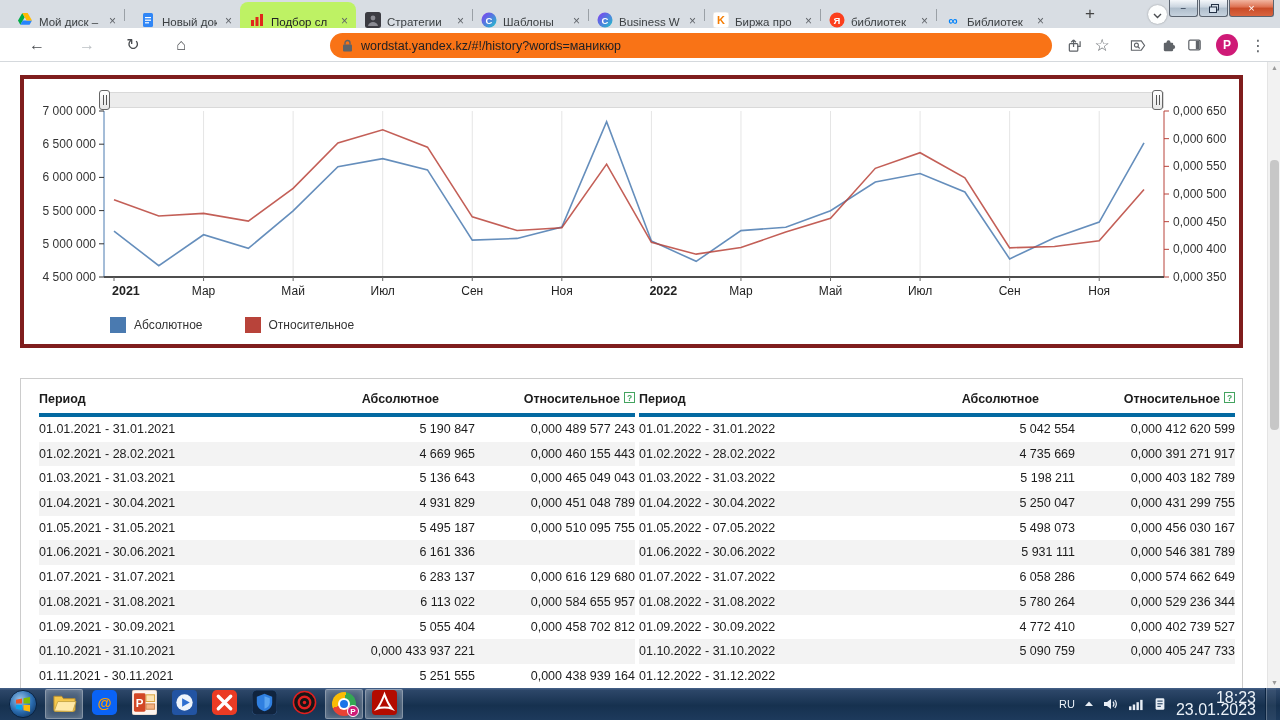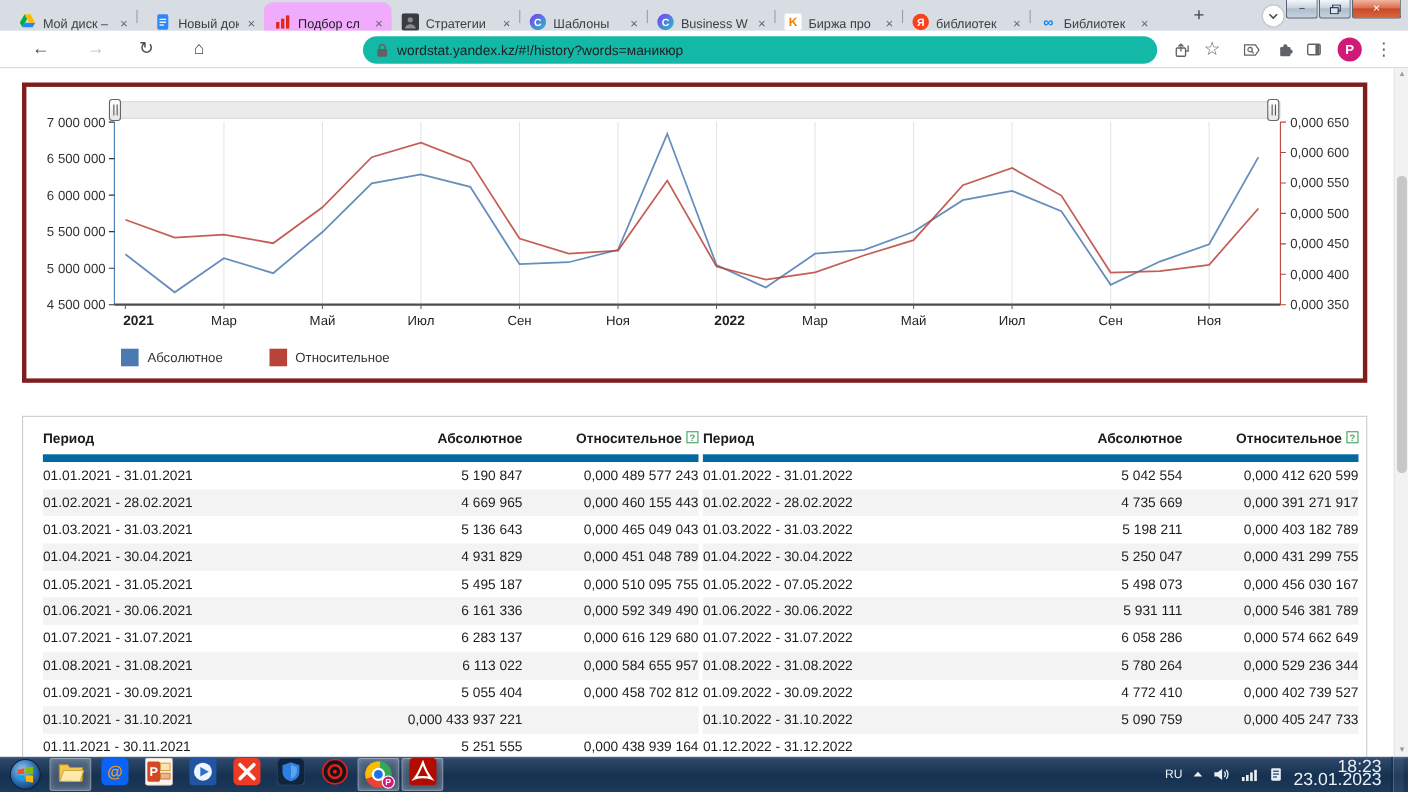--- a/index.html
+++ b/index.html
@@ -6,21 +6,21 @@
   html,body { width:1280px; height:720px; overflow:hidden; background:#fff;
     font-family:"Liberation Sans","DejaVu Sans",sans-serif; }
   svg text { font-family:"Liberation Sans","DejaVu Sans",sans-serif; }
 
   
   .tabbar { position:absolute; left:0; top:0; width:1280px; height:28px;
     background:#d8dde3; }
   .tab { position:absolute; top:2px; height:26px; width:116px; display:flex;
     align-items:flex-end; gap:6px; padding:0 6px 0 9px; font-size:11.5px;
     color:#3c4043; cursor:default; }
-  .tab.active { background:#f0abfc; border-radius:8px 8px 0 0; color:#202124; }
+  .tab.active { background:#bef264; border-radius:8px 8px 0 0; color:#202124; }
   .tab .fav { width:16px; height:16px; flex:none; }
   .tab .tlabel { flex:1; overflow:hidden; white-space:nowrap; }
   .tab .tclose { font-size:12px; color:#5f6368; flex:none; padding:0 2px; }
   .tab-sep { position:absolute; top:9px; width:1px; height:12px; background:#9aa0a6; }
   .newtab-btn { position:absolute; left:1078px; top:3px; width:24px; height:24px;
     text-align:center; line-height:22px; font-size:17px; color:#444; }
   .tabsearch-btn { position:absolute; left:1148px; top:5px; width:19px; height:19px;
     border-radius:50%; background:#fdfefe; box-shadow:0 0 2px rgba(0,0,0,.35); }
   .tabsearch-btn svg { margin:6px 0 0 5px; }
   .wincontrols { position:absolute; right:6px; top:0; display:flex; }
@@ -31,21 +31,21 @@
   .winbtn.close { width:45px;
     background:linear-gradient(#f2b5a0,#dd6f4f 45%,#c94b27 50%,#d9643f);
     color:#fff; font-size:11px; }
 
   .addressbar { position:absolute; left:0; top:28px; width:1280px; height:34px;
     background:#fff; border-bottom:1px solid #d5d9dd; }
   .navbtn { position:absolute; top:4px; width:26px; height:26px; text-align:center;
     line-height:26px; font-size:16px; color:#4a4d51; }
   .navbtn.disabled { color:#bcc0c4; }
   .omnibox { position:absolute; left:330px; top:5px; width:722px; height:25px;
-    background:#14b8a6; border-radius:13px; display:flex; align-items:center;
+    background:#f97316; border-radius:13px; display:flex; align-items:center;
     padding:0 12px; gap:8px; }
   .omni-url { font-size:12.5px; color:#202124; }
   .bar-icon { position:absolute; top:7px; width:20px; height:20px;
     display:flex; align-items:center; justify-content:center;
     color:#5f6368; font-size:15px; }
   .avatar { position:absolute; left:1216px; top:6px; width:22px; height:22px;
     border-radius:50%; background:#cf1a77; color:#fff; font-size:12px;
     font-weight:bold; text-align:center; line-height:22px; }
 
   
@@ -62,21 +62,21 @@
   .legend { position:absolute; left:86px; top:238px; display:flex; gap:42px; }
   .legend-item { display:flex; align-items:center; gap:8px; font-size:12px; color:#333; }
   .legend-swatch { width:16px; height:16px; }
 
   
   .tables-panel { position:absolute; left:20px; top:378px; width:1223px; height:332px;
     border:1px solid #ccc; border-bottom:none; background:#fff; }
   .wtable { position:absolute; top:8px; width:596px; font-size:12.5px; color:#1c1c1c; }
   .wtable.left { left:18px; } .wtable.right { left:618px; }
   .wtable-head { display:grid; grid-template-columns:1fr 150px 160px;
-    font-weight:bold; padding:5px 0 7px; border-bottom:7px solid #0369a1; }
+    font-weight:bold; padding:5px 0 7px; border-bottom:4px solid #0369a1;gap:36px; }
   .wtable-head span:nth-child(2), .wtable-head span:nth-child(3) { text-align:right; }
   .wtable-rows > div { display:grid; grid-template-columns:1fr 150px 160px;
     height:24.7px; line-height:24.7px; }
   .wtable-rows > div:nth-child(even) { background:#f3f3f3; }
   .wtable-rows span:nth-child(2), .wtable-rows span:nth-child(3) { text-align:right; }
   .help-q { display:inline-block; width:11px; height:11px; border:1px solid #43a35f;
     color:#43a35f; font-size:8.5px; line-height:10px; text-align:center;
     font-weight:bold; margin-left:4px; vertical-align:2px; }
 
   
@@ -395,21 +395,20 @@
           <span>0,000 451 048 789</span>
         </div>
         <div>
           <span>01.05.2021 - 31.05.2021</span>
           <span>5 495 187</span>
           <span>0,000 510 095 755</span>
         </div>
         <div>
           <span>01.06.2021 - 30.06.2021</span>
           <span>6 161 336</span>
-          <span>0,000 592 349 490</span>
         </div>
         <div>
           <span>01.07.2021 - 31.07.2021</span>
           <span>6 283 137</span>
           <span>0,000 616 129 680</span>
         </div>
         <div>
           <span>01.08.2021 - 31.08.2021</span>
           <span>6 113 022</span>
           <span>0,000 584 655 957</span>

